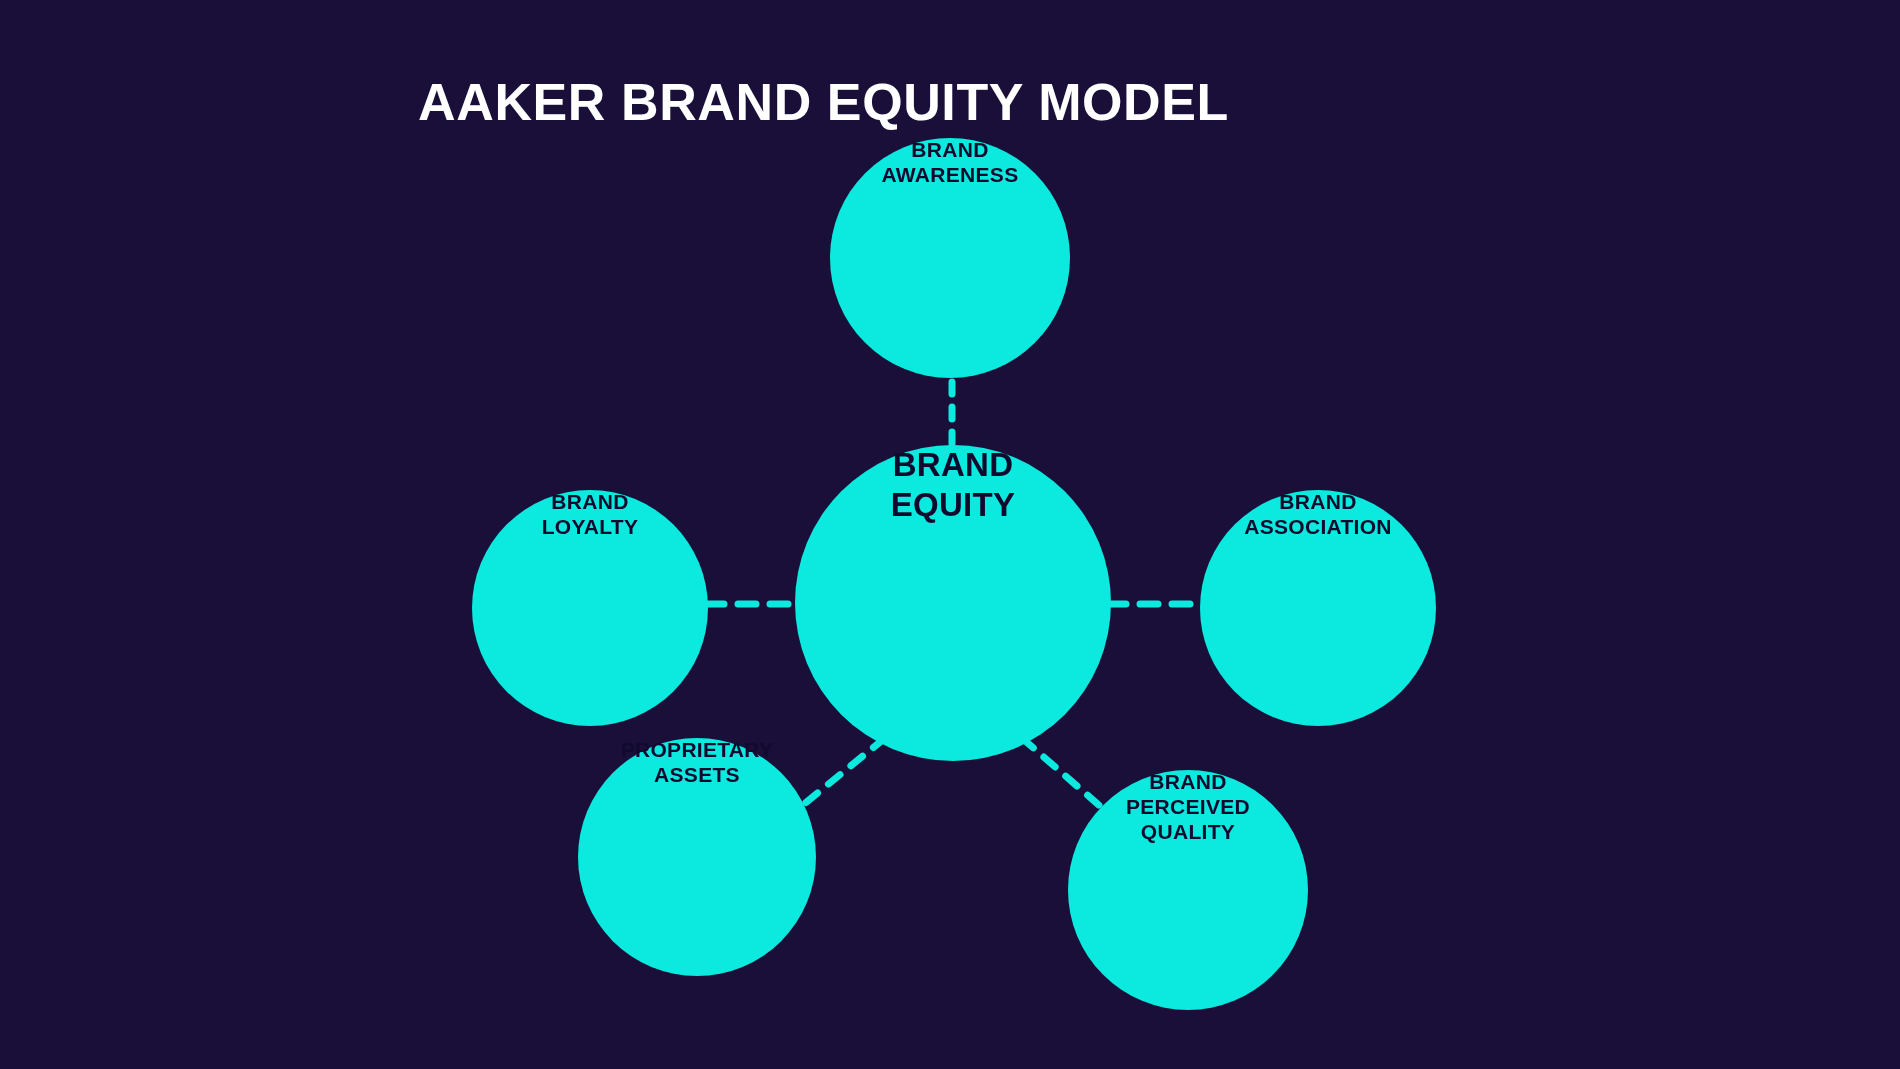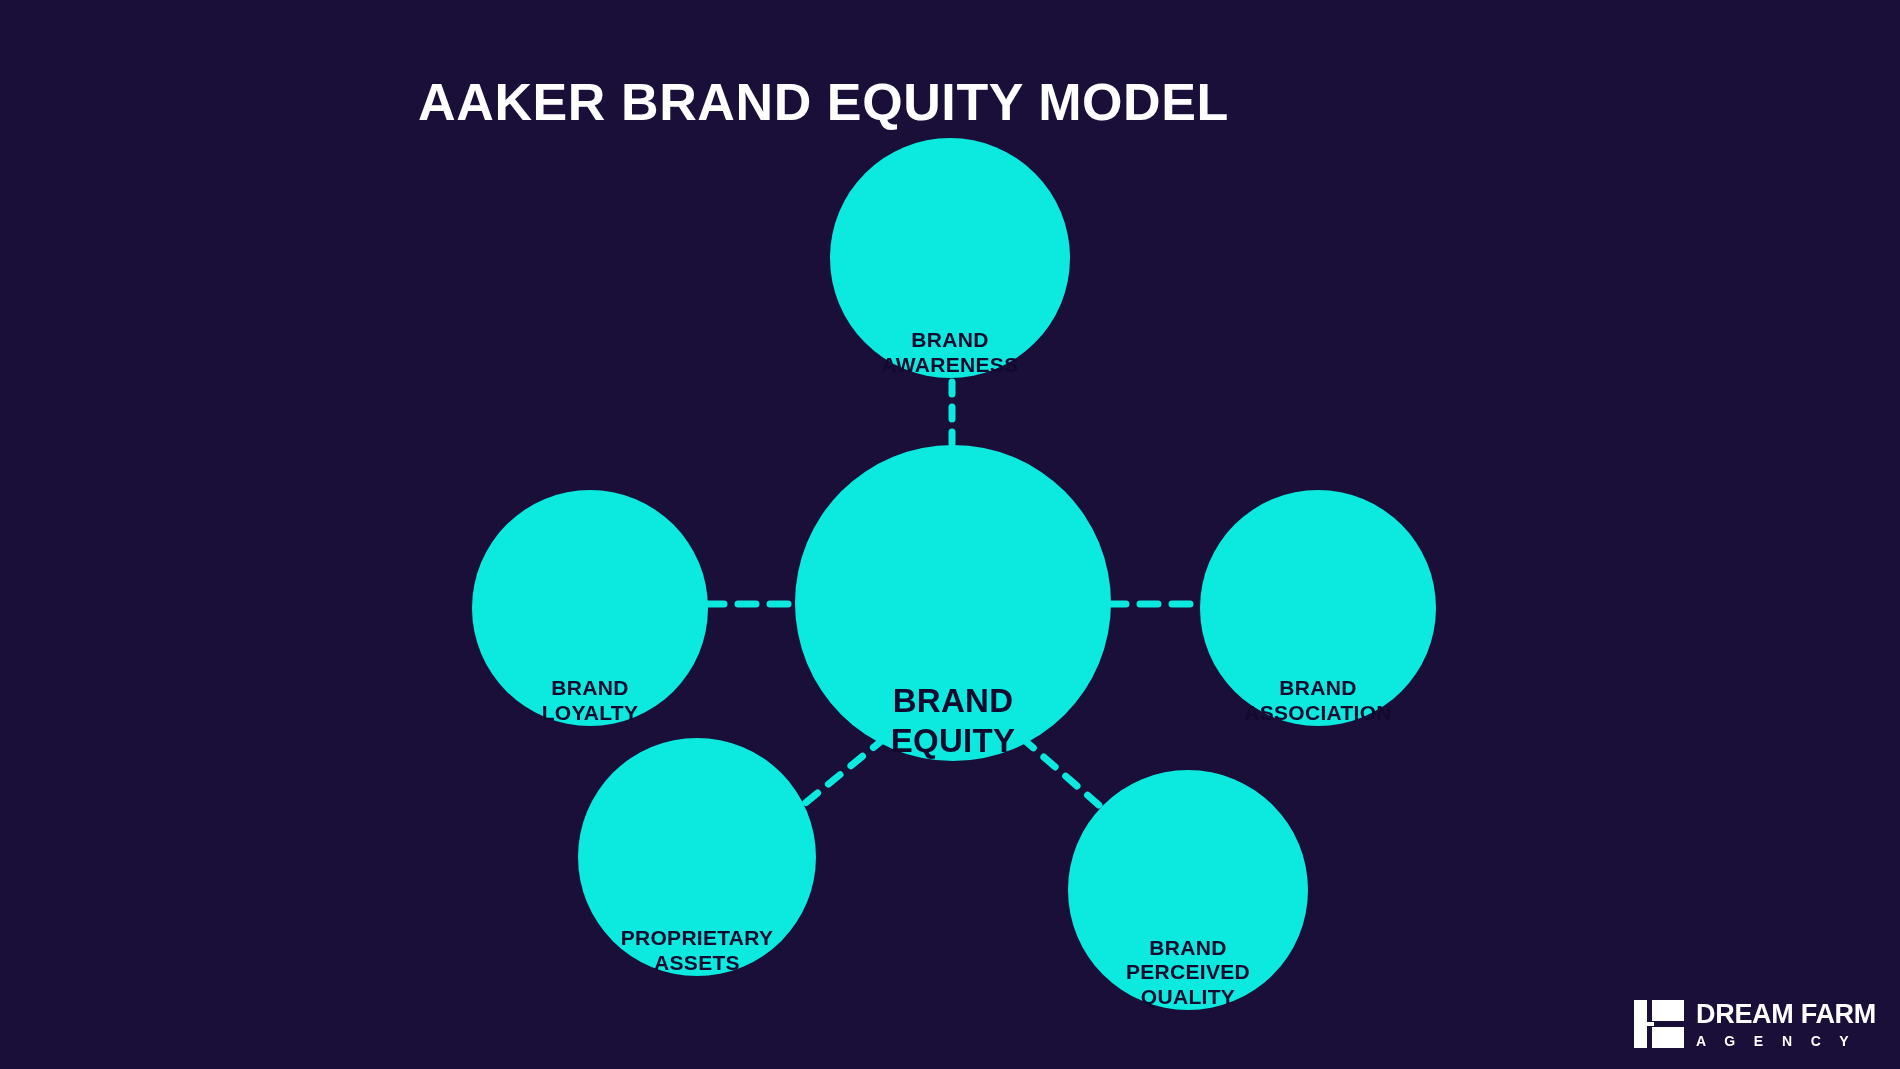--- a/index.html
+++ b/index.html
@@ -45,21 +45,21 @@
     width: 1900px;
     height: 1069px;
   }
 
   
   .node {
     position: absolute;
     border-radius: 50%;
     background: #0ce9de;
     display: flex;
-    align-items: flex-end;
+    align-items: flex-start;
     justify-content: center;
     text-align: center;
     box-sizing: border-box;
   }
   .node-label {
     color: #110a2e;
     font-weight: 700;
     line-height: 1.18;
     letter-spacing: 0.3px;
     text-transform: uppercase;
@@ -172,26 +172,14 @@
     <span class="node-label">BRAND
 PERCEIVED
 QUALITY</span>
   </div>
 
   <div class="node" id="node-center">
     <span class="node-label">BRAND
 EQUITY</span>
   </div>
 
-  <div id="logo">
-    <svg id="logo-mark" width="50" height="48" viewBox="0 0 50 48">
-      <rect x="0" y="0" width="13" height="48" fill="#ffffff"></rect>
-      <rect x="18" y="0" width="32" height="21" fill="#ffffff"></rect>
-      <rect x="18" y="27" width="32" height="21" fill="#ffffff"></rect>
-      <rect x="13" y="22" width="7" height="4" fill="#ffffff"></rect>
-    </svg>
-    <div id="logo-wordmark">
-      <span id="logo-name">DREAM FARM</span>
-      <span id="logo-sub">A G E N C Y</span>
-    </div>
-  </div>
 
 </div>
 
 </body></html>

